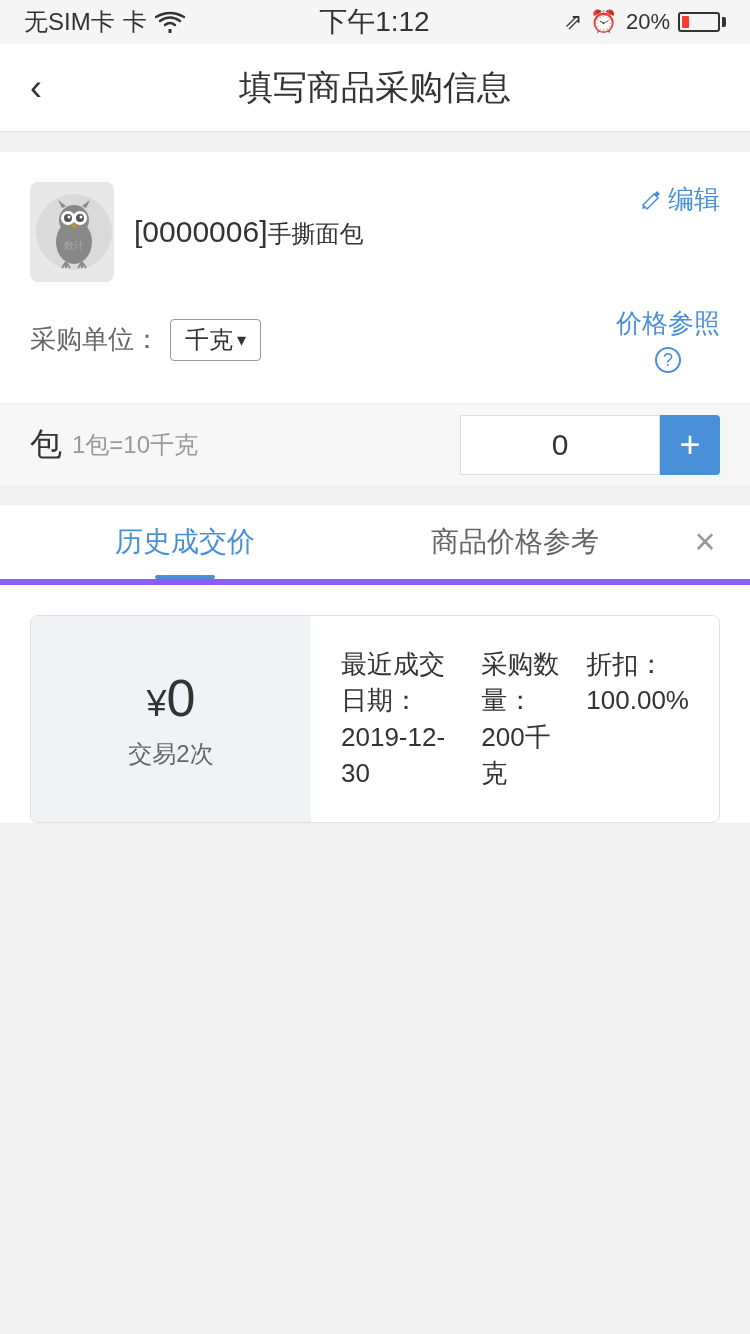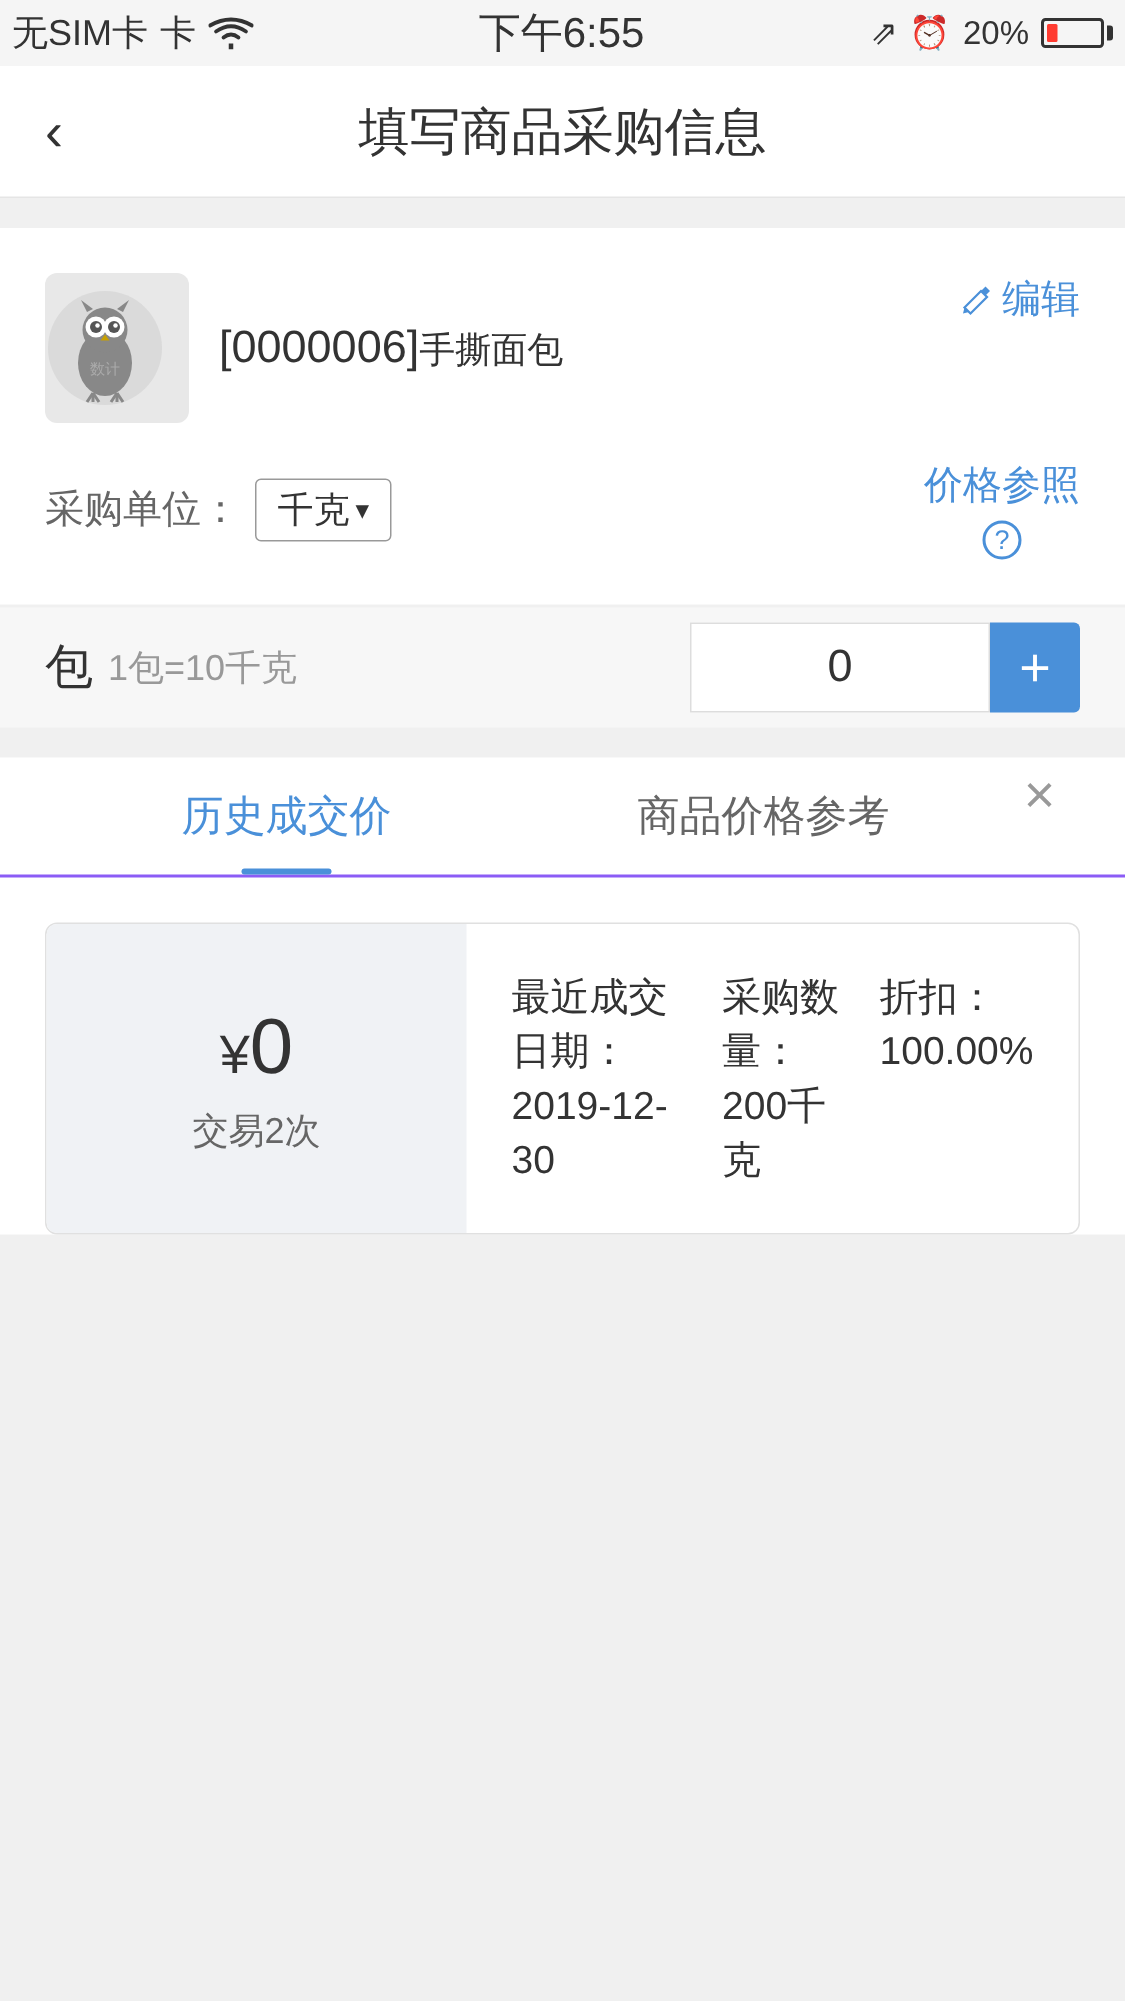--- a/index.html
+++ b/index.html
@@ -13,21 +13,21 @@
     }
 
     
     .status-bar {
       width: 750px;
       height: 44px;
       background: #f5f5f5;
       display: flex;
       align-items: center;
       justify-content: space-between;
-      padding: 0 8px;
+      padding: 0 24px;
       font-size: 26px;
     }
     .status-left {
       display: flex;
       align-items: center;
       gap: 8px;
       font-size: 24px;
       color: #333;
     }
     .status-center {
@@ -105,27 +105,27 @@
       display: flex;
       align-items: flex-start;
       justify-content: space-between;
     }
     .product-left {
       display: flex;
       align-items: center;
       gap: 20px;
     }
     .product-image {
-      width: 96px;
+      width: 84px;
       height: 100px;
       background: #e8e8e8;
       border-radius: 8px;
       display: flex;
       align-items: center;
-      justify-content: flex-start;
+      justify-content: flex-end;
       overflow: hidden;
       font-family: Liberation Serif, serif;
     }
     .edit-btn {
       display: flex;
       align-items: center;
       gap: 6px;
       color: #4a90d9;
       font-size: 26px;
       cursor: pointer;
@@ -228,23 +228,24 @@
       border-radius: 0 4px 4px 0;
     }
 
     
     .tab-section {
       background: #ffffff;
       margin-top: 20px;
     }
     .tab-header {
       display: flex;
+      align-items: center;
       height: 80px;
-      border-bottom: 2px solid #8b5cf6;
-      padding: 0 32px;
+      border-bottom: 6px solid #8b5cf6;
+      padding: 0 20px;
       position: relative;
     }
     .tab-item {
       flex: 1;
       text-align: center;
       font-size: 28px;
       color: #666;
       height: 100%;
       display: flex;
       align-items: center;
@@ -335,21 +336,21 @@
   <div class="status-left">
     <span>无SIM卡</span>
     <span>卡</span>
     <svg width="30" height="22" viewBox="0 0 30 22">
       <path d="M15 18 L15 22" stroke="#333" stroke-width="3" fill="none"></path>
       <path d="M10 14 Q15 10 20 14" stroke="#333" stroke-width="2.5" fill="none" stroke-linecap="round"></path>
       <path d="M5 10 Q15 3 25 10" stroke="#333" stroke-width="2.5" fill="none" stroke-linecap="round"></path>
       <path d="M1 6 Q15 -2 29 6" stroke="#333" stroke-width="2.5" fill="none" stroke-linecap="round"></path>
     </svg>
   </div>
-  <div class="status-center">下午6:55</div>
+  <div class="status-center">下午1:12</div>
   <div class="status-right">
     <span style="font-size:22px;">⇗</span>
     <span style="font-size:22px;">⏰</span>
     <span style="font-size:22px;">20%</span>
     <div class="battery-icon">
       <div class="battery-body">
         <div class="battery-fill"></div>
       </div>
       <div class="battery-tip"></div>
     </div>

